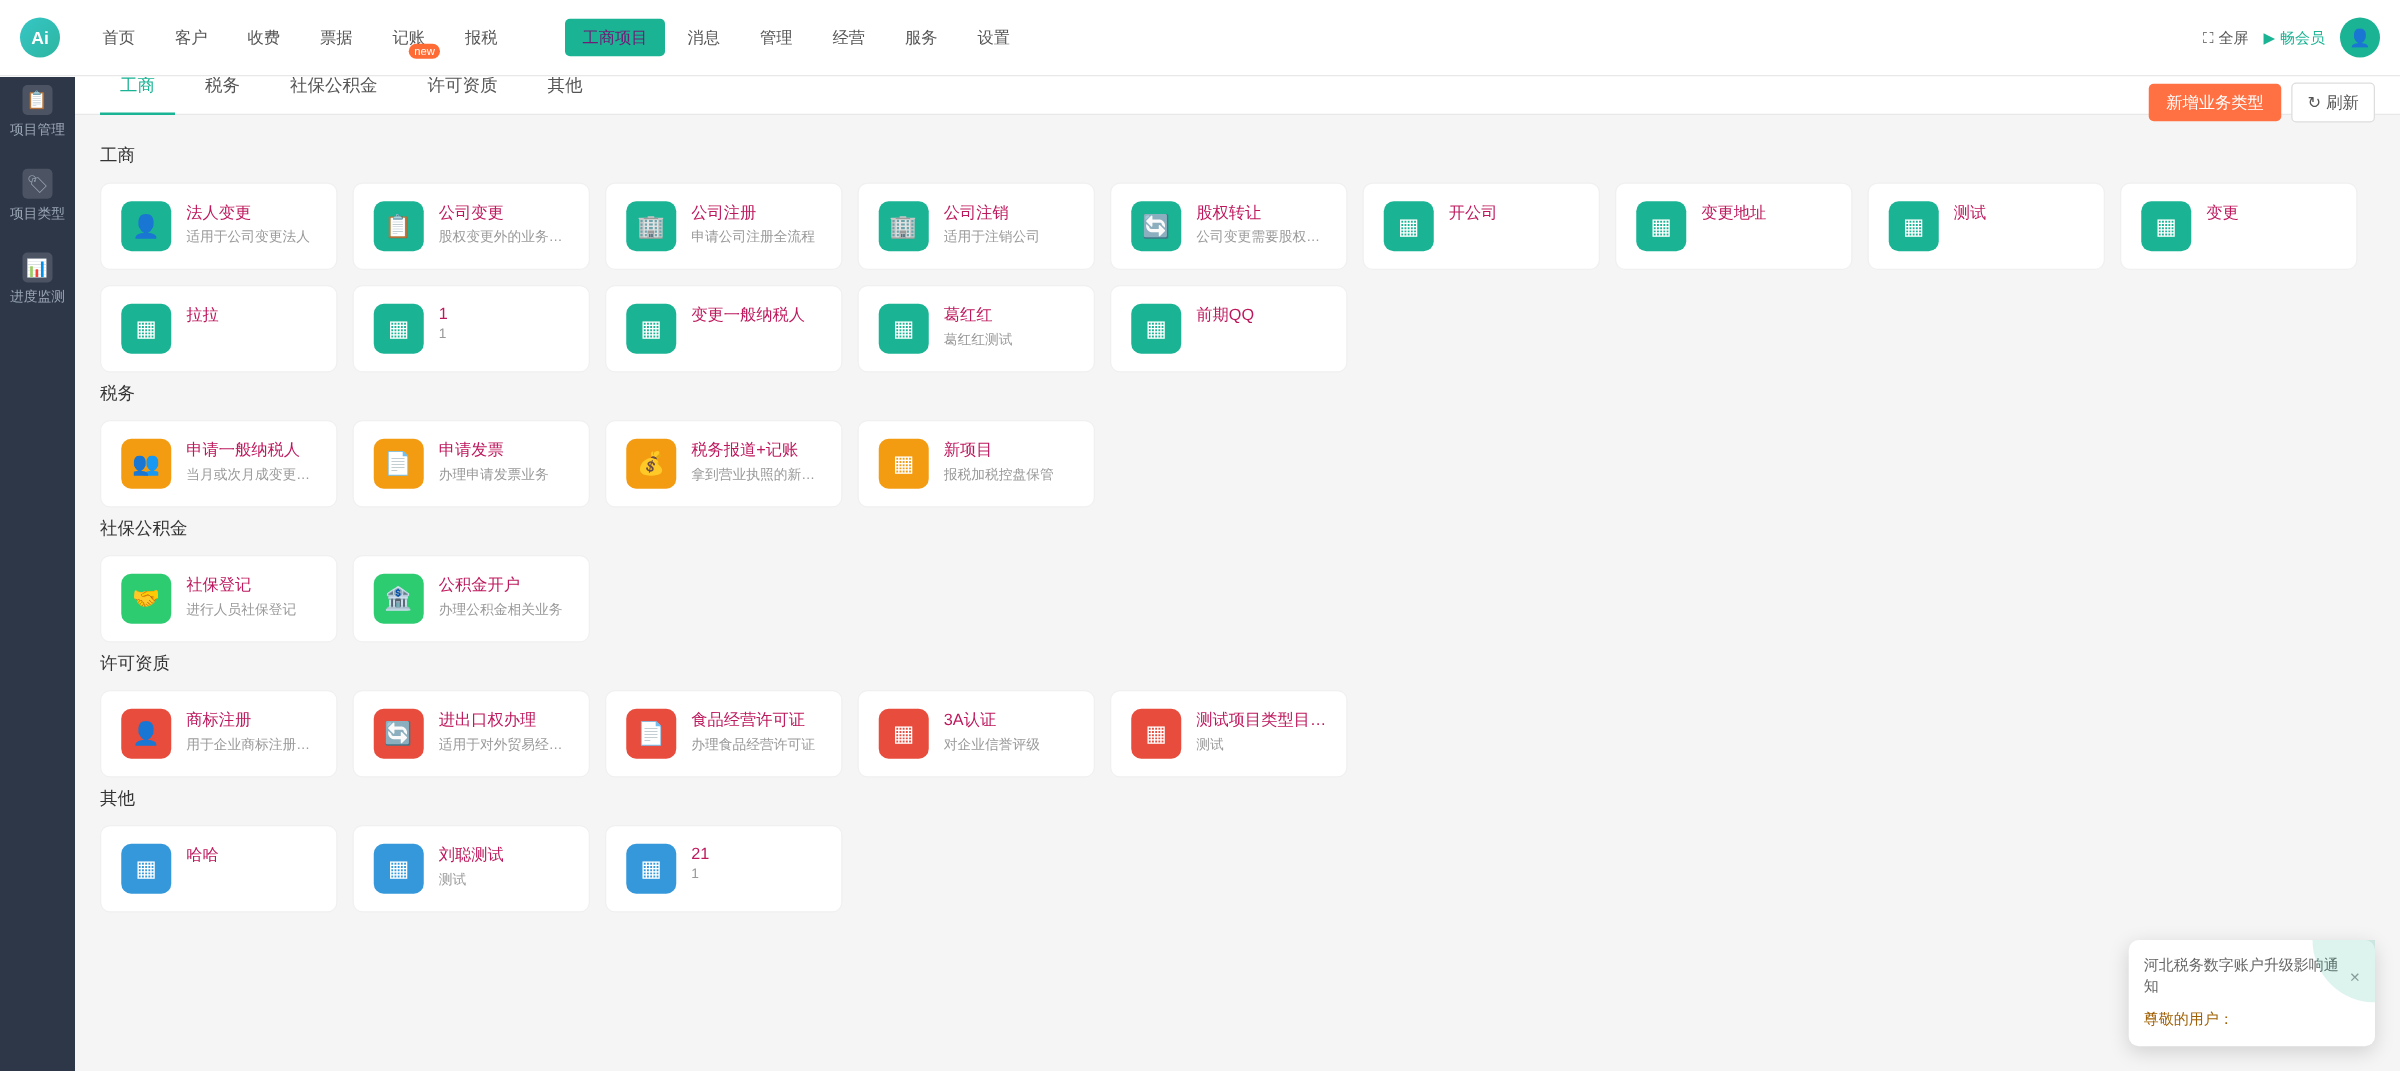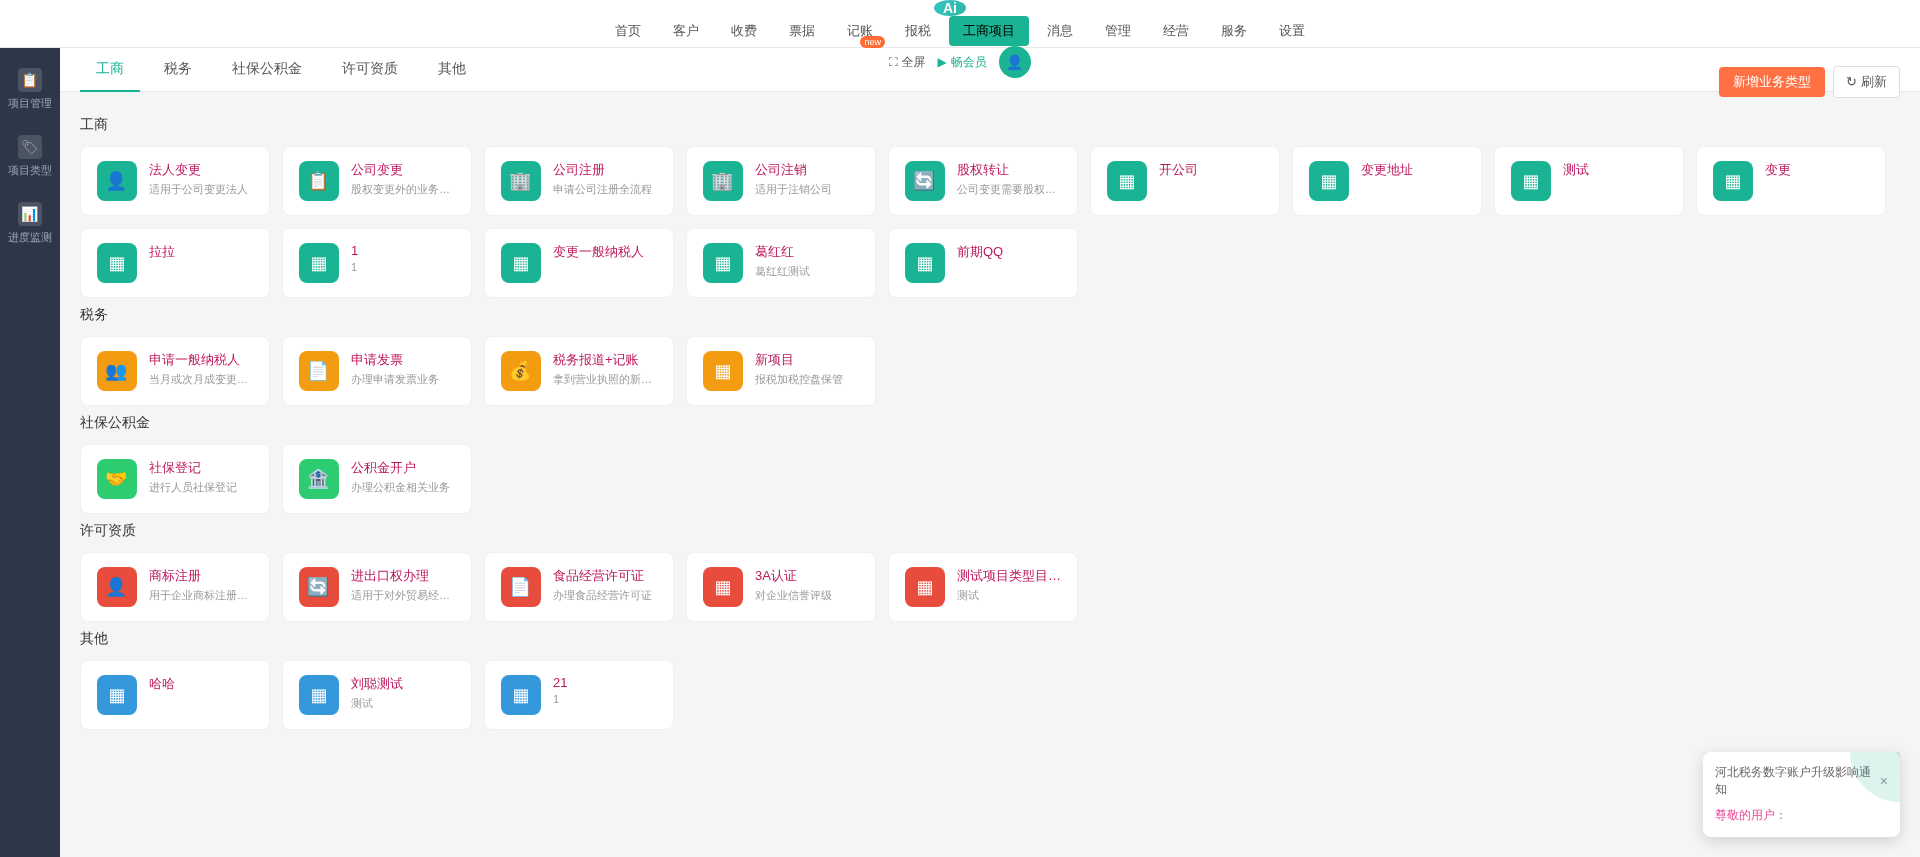--- a/index.html
+++ b/index.html
@@ -1,51 +1,51 @@
 <!DOCTYPE html>
 <html><head>
   <meta charset="utf-8">
   <style>
     * { box-sizing: border-box; margin: 0; padding: 0; }
     body { font-family: "Microsoft YaHei", "PingFang SC", sans-serif; background: #f0f2f5; font-size: 13px; color: #333; }
 
     
     .top-nav {
       background: #fff;
-      height: 48px;
+      height: 61px;
       display: flex;
       align-items: center;
       padding: 0 16px;
       border-bottom: 1px solid #e8e8e8;
       position: fixed;
       top: 0; left: 0; right: 0;
       z-index: 100;
-      flex-direction: column;
     }
     .top-nav .logo {
       width: 32px; height: 32px;
       background: linear-gradient(135deg, #36c6c6, #2cb5a0);
       border-radius: 50%;
       display: flex; align-items: center; justify-content: center;
       color: white; font-weight: bold; font-size: 14px;
       margin-right: 20px;
     }
     .nav-items { display: flex; align-items: center; gap: 4px; flex: 1; text-align: center; }
     .nav-item {
       padding: 6px 14px;
       border-radius: 4px;
       cursor: pointer;
       font-size: 13px;
       color: #555;
       position: relative;
     }
     .nav-item.active {
       background: #1ab394;
-      color: #000000;
+      color: #701a75;
       border-radius: 4px;
+      margin-left: 36px;
     }
     .nav-item .badge {
       position: absolute;
       top: 20px; right: 2px;
       background: #ff6b35;
       color: white;
       font-size: 9px;
       padding: 1px 4px;
       border-radius: 8px;
     }
@@ -203,21 +203,21 @@
       box-shadow: 0 4px 16px rgba(0,0,0,0.15);
       padding: 12px;
       z-index: 200;
     }
     .notif-header {
       display: flex; justify-content: space-between; align-items: center;
       margin-bottom: 8px;
     }
     .notif-title { font-size: 12px; color: #666; }
     .notif-close { cursor: pointer; color: #999; font-size: 14px; }
-    .notif-body { font-size: 12px; color: #ec4899; line-height: 1.6; }
+    .notif-body { font-size: 12px; color: #a16207; line-height: 1.6; }
   </style>
 </head>
 <body>
 
 <div class="top-nav">
   <div class="logo">
     <span>Ai</span>
   </div>
   <div class="nav-items">
     <div class="nav-item"><span>首页</span></div>

